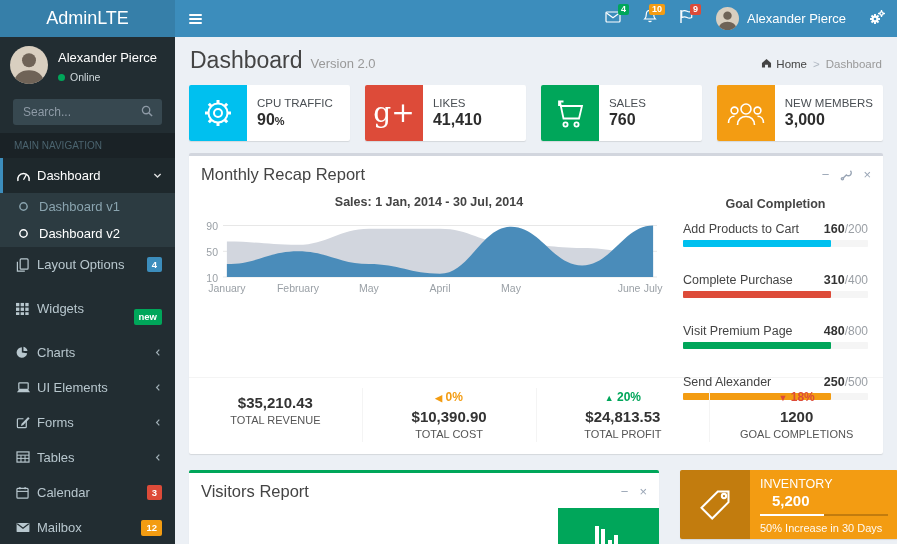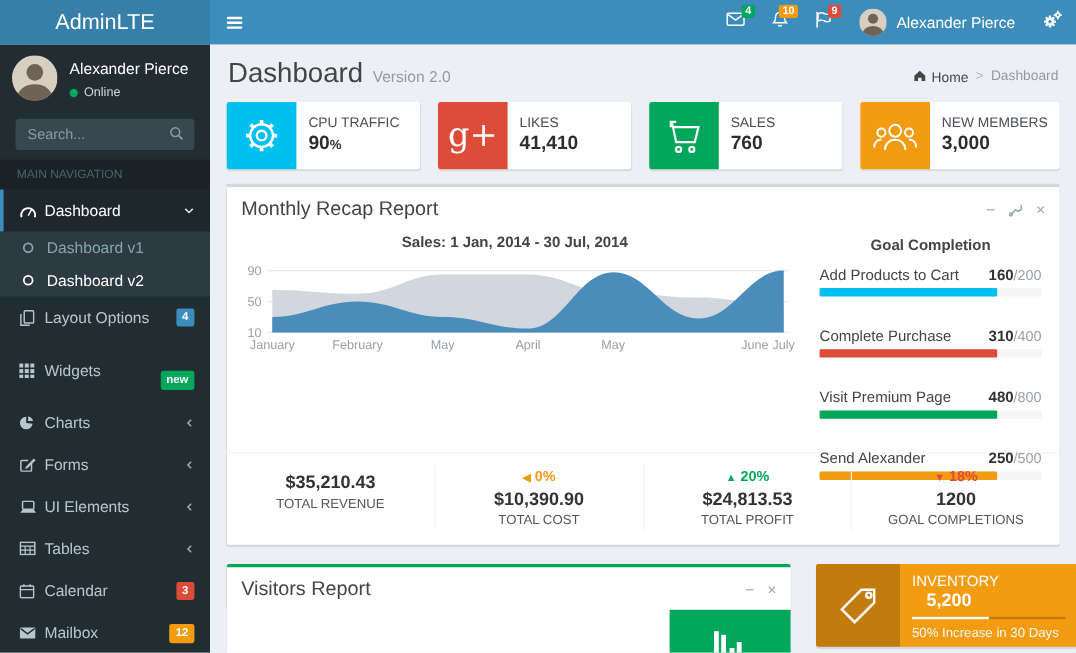--- a/index.html
+++ b/index.html
@@ -285,40 +285,40 @@
         </span>
         <span>Charts</span>
         <span class="arrow">
           <svg width="8" height="9" viewBox="0 0 8 8">
               <path d="M5.3 1.2 L2.6 4 L5.3 6.8" fill="none" stroke="currentColor" stroke-width="1.2"></path>
             </svg>
         </span>
       </a>
       <a>
         <span class="mi">
+          <svg width="15" height="13" viewBox="0 0 16 13">
+              <rect x="3" y="1.5" width="10" height="7" rx=".8" fill="none" stroke="currentColor" stroke-width="1.3"></rect>
+              <path d="M1 11.5 L3 9 h10 l2 2.5 z" fill="currentColor"></path>
+            </svg>
+        </span>
+        <span>UI Elements</span>
+        <span class="arrow">
+          <svg width="8" height="9" viewBox="0 0 8 8">
+              <path d="M5.3 1.2 L2.6 4 L5.3 6.8" fill="none" stroke="currentColor" stroke-width="1.2"></path>
+            </svg>
+        </span>
+      </a>
+      <a>
+        <span class="mi">
           <svg width="14" height="14" viewBox="0 0 15 15">
               <path d="M11 6 v6.5 a1 1 0 0 1 -1 1 H2.5 a1 1 0 0 1 -1 -1 V5 a1 1 0 0 1 1 -1 H8" fill="none" stroke="currentColor" stroke-width="1.3"></path>
               <path d="M6 9.5 L13 2.2 l1.6 1.6 L7.5 11 l-2.3.7 z" fill="currentColor"></path>
             </svg>
         </span>
         <span>Forms</span>
-        <span class="arrow">
-          <svg width="8" height="9" viewBox="0 0 8 8">
-              <path d="M5.3 1.2 L2.6 4 L5.3 6.8" fill="none" stroke="currentColor" stroke-width="1.2"></path>
-            </svg>
-        </span>
-      </a>
-      <a>
-        <span class="mi">
-          <svg width="15" height="13" viewBox="0 0 16 13">
-              <rect x="3" y="1.5" width="10" height="7" rx=".8" fill="none" stroke="currentColor" stroke-width="1.3"></rect>
-              <path d="M1 11.5 L3 9 h10 l2 2.5 z" fill="currentColor"></path>
-            </svg>
-        </span>
-        <span>UI Elements</span>
         <span class="arrow">
           <svg width="8" height="9" viewBox="0 0 8 8">
               <path d="M5.3 1.2 L2.6 4 L5.3 6.8" fill="none" stroke="currentColor" stroke-width="1.2"></path>
             </svg>
         </span>
       </a>
       <a>
         <span class="mi">
           <svg width="14" height="12" viewBox="0 0 15 13">
               <rect x="1" y="1" width="13" height="11" fill="none" stroke="currentColor" stroke-width="1.3"></rect>

